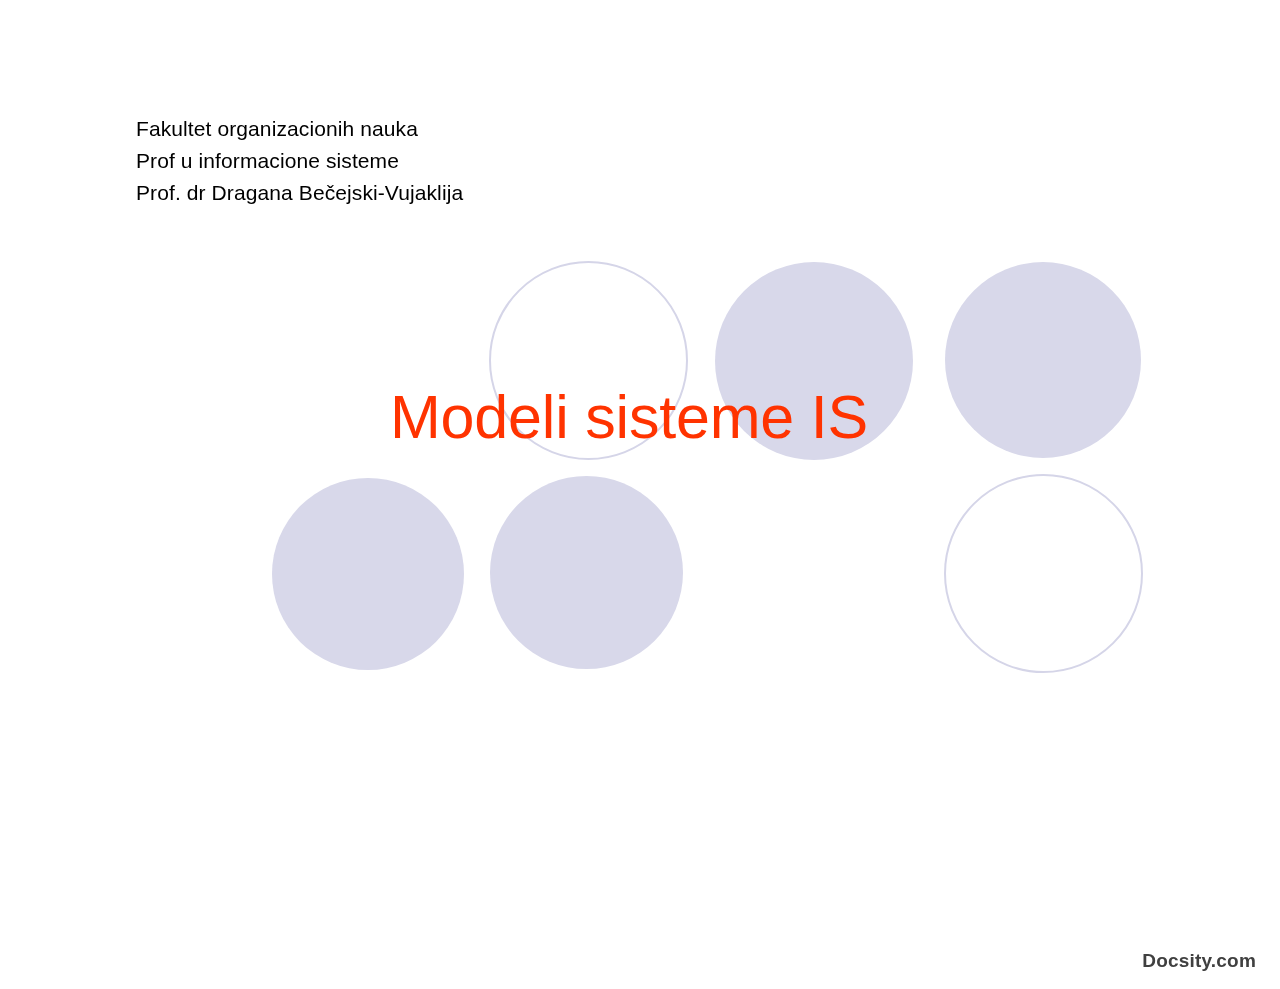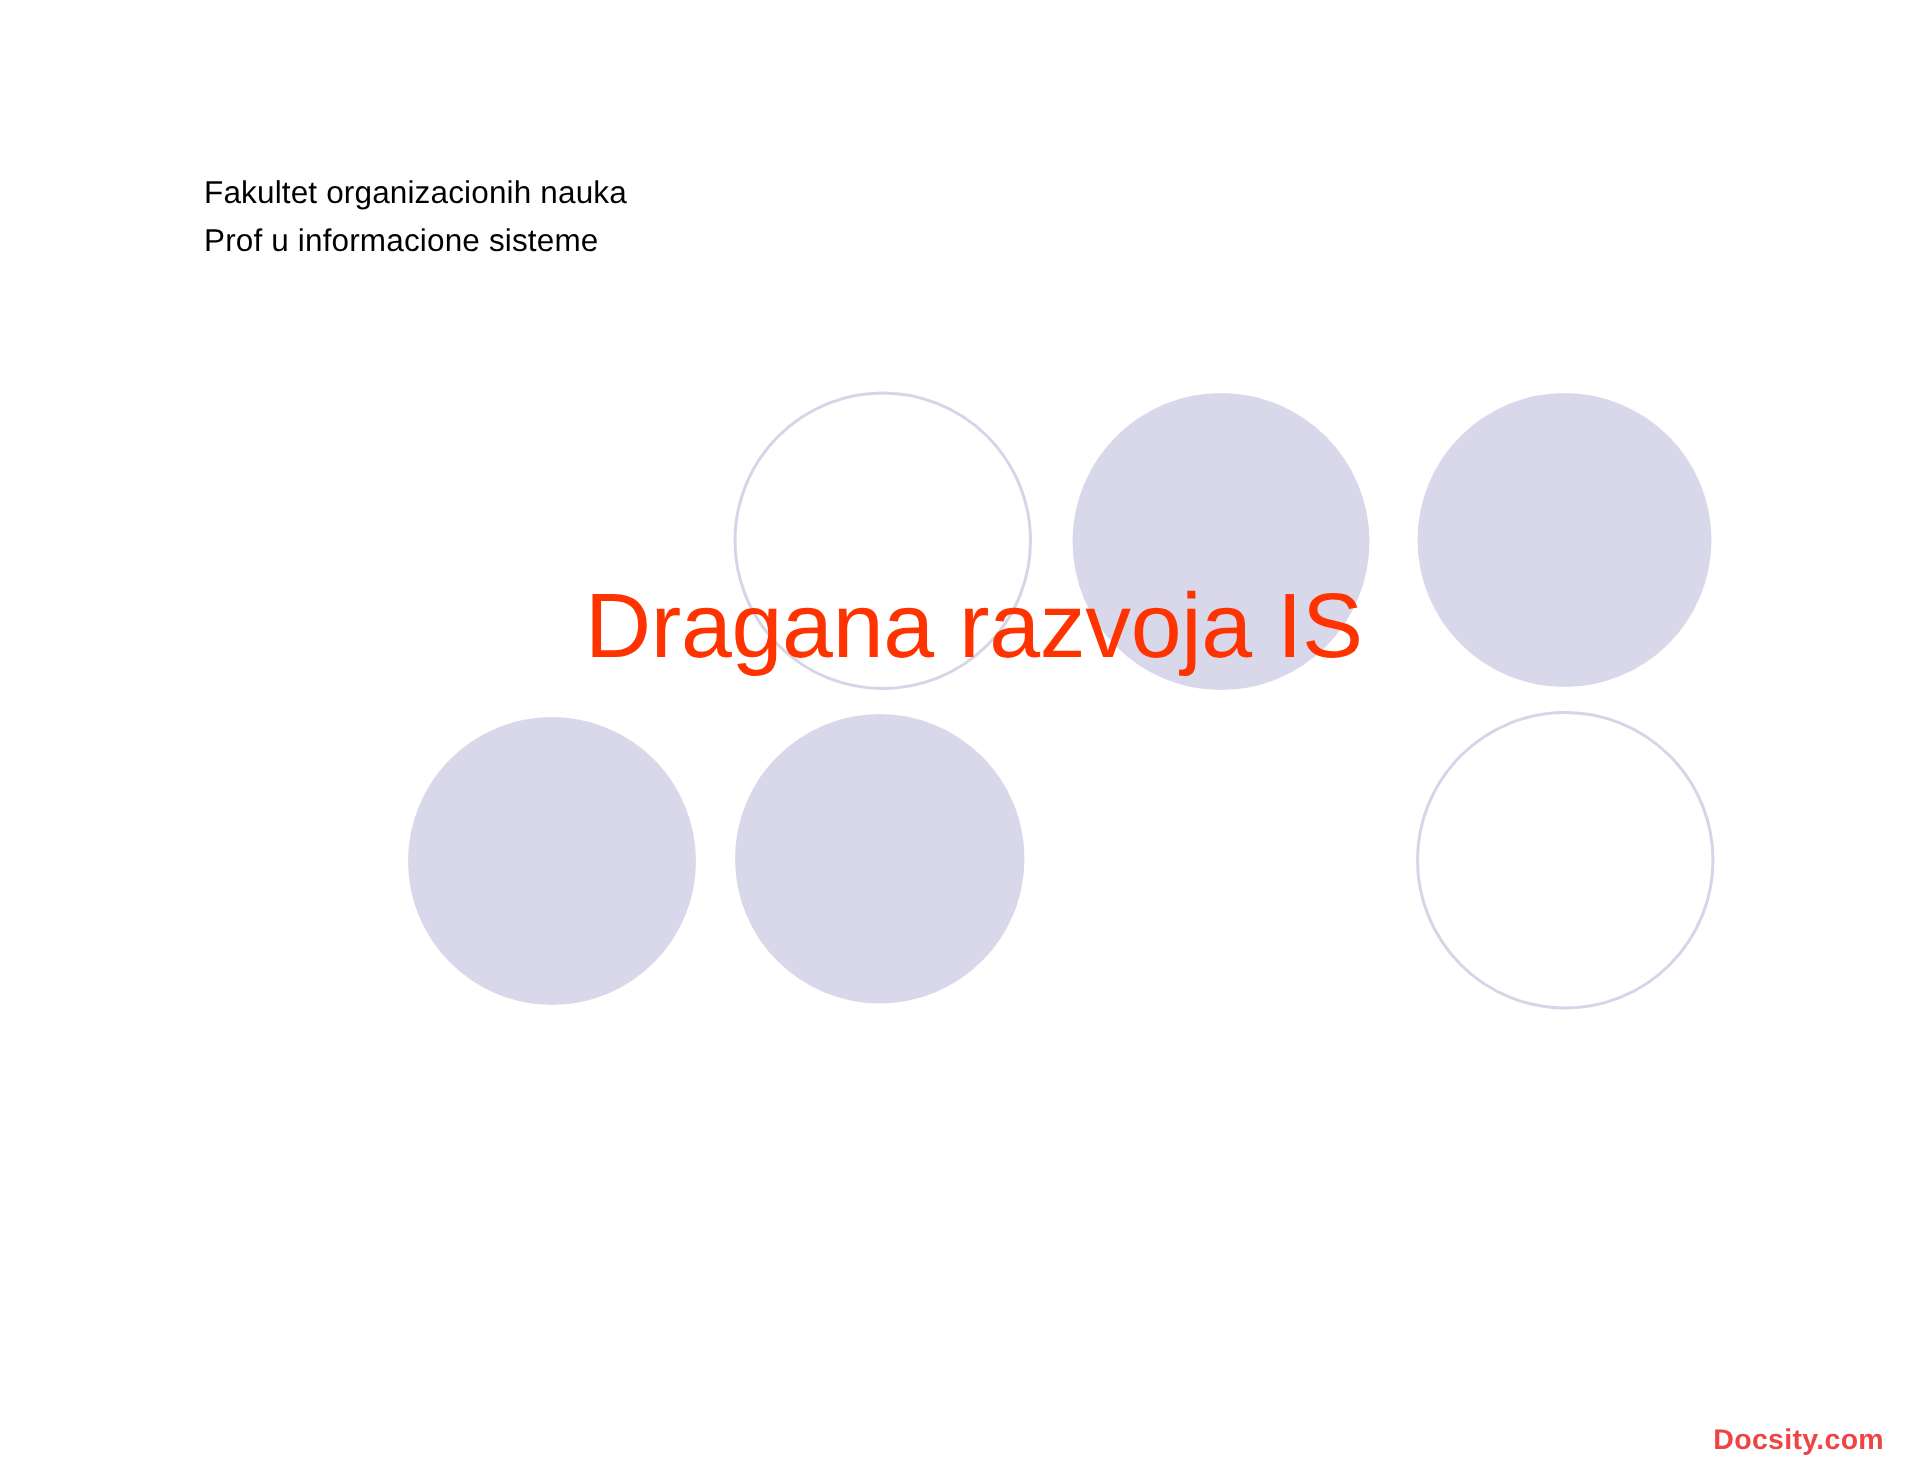--- a/index.html
+++ b/index.html
@@ -96,19 +96,20 @@
       <div class="deco-circle filled" style="left: 715px; top: 262px; width: 198px; height: 198px; background: rgb(216, 216, 234);"></div>
       <div class="deco-circle filled" style="left: 945px; top: 262px; width: 196px; height: 196px; background: rgb(216, 216, 234);"></div>
       <div class="deco-circle filled" style="left: 272px; top: 478px; width: 192px; height: 192px; background: rgb(216, 216, 234);"></div>
       <div class="deco-circle filled" style="left: 490px; top: 476px; width: 193px; height: 193px; background: rgb(216, 216, 234);"></div>
       <div class="deco-circle outlined" style="left: 944px; top: 474px; width: 199px; height: 199px; border-color: rgb(213, 213, 232);"></div>
     </div>
 
   <div id="header-block">
     <div class="hdr-line">Fakultet organizacionih nauka</div>
     <div class="hdr-line">Prof u informacione sisteme</div>
+    <div class="hdr-line">Prof. dr Dragana Bečejski-Vujaklija</div>
   </div>
 
-  <div id="slide-title" style="color: rgb(255, 51, 0);">Dragana razvoja IS</div>
+  <div id="slide-title" style="color: rgb(255, 51, 0);">Modeli sisteme IS</div>
 
-  <div id="watermark" style="color: #ef4444;">Docsity.com</div>
+  <div id="watermark" style="color: #404040;">Docsity.com</div>
 
 </div>
 
 </body></html>

